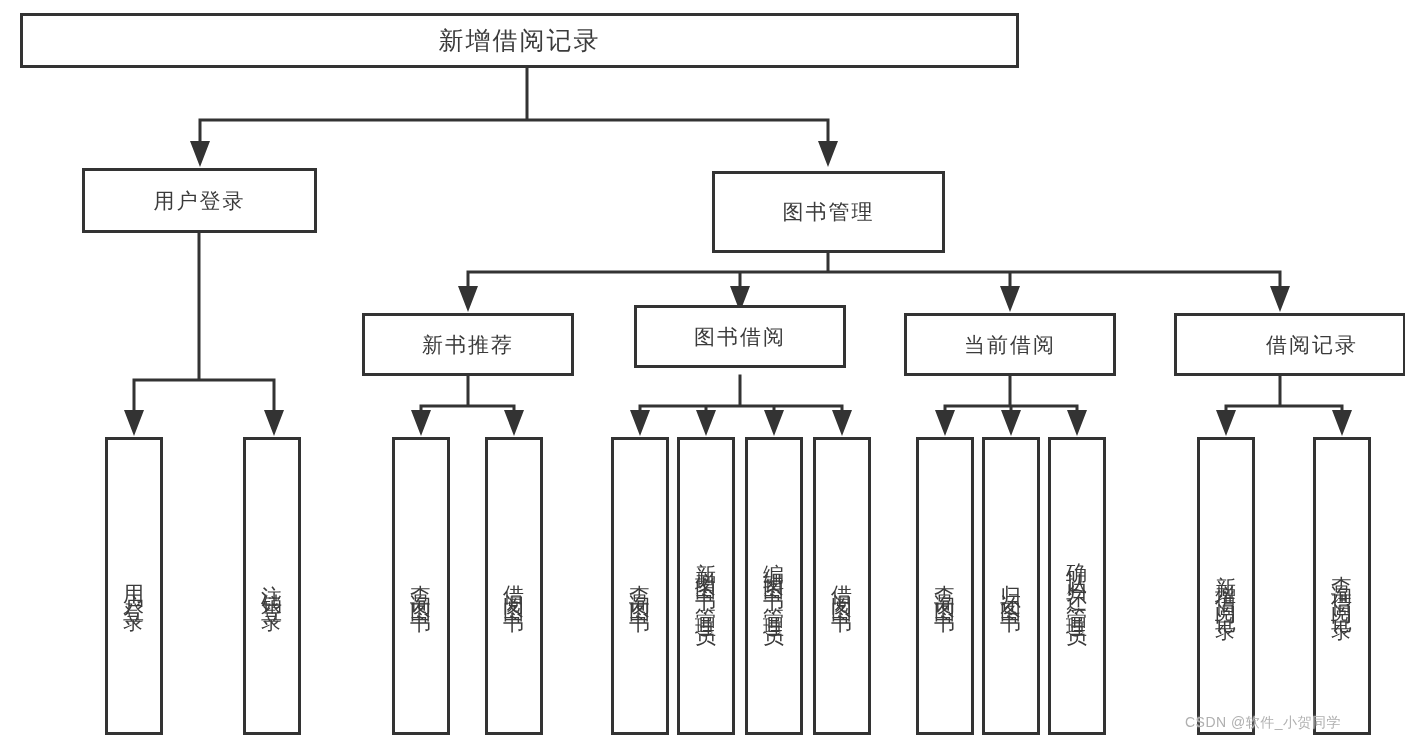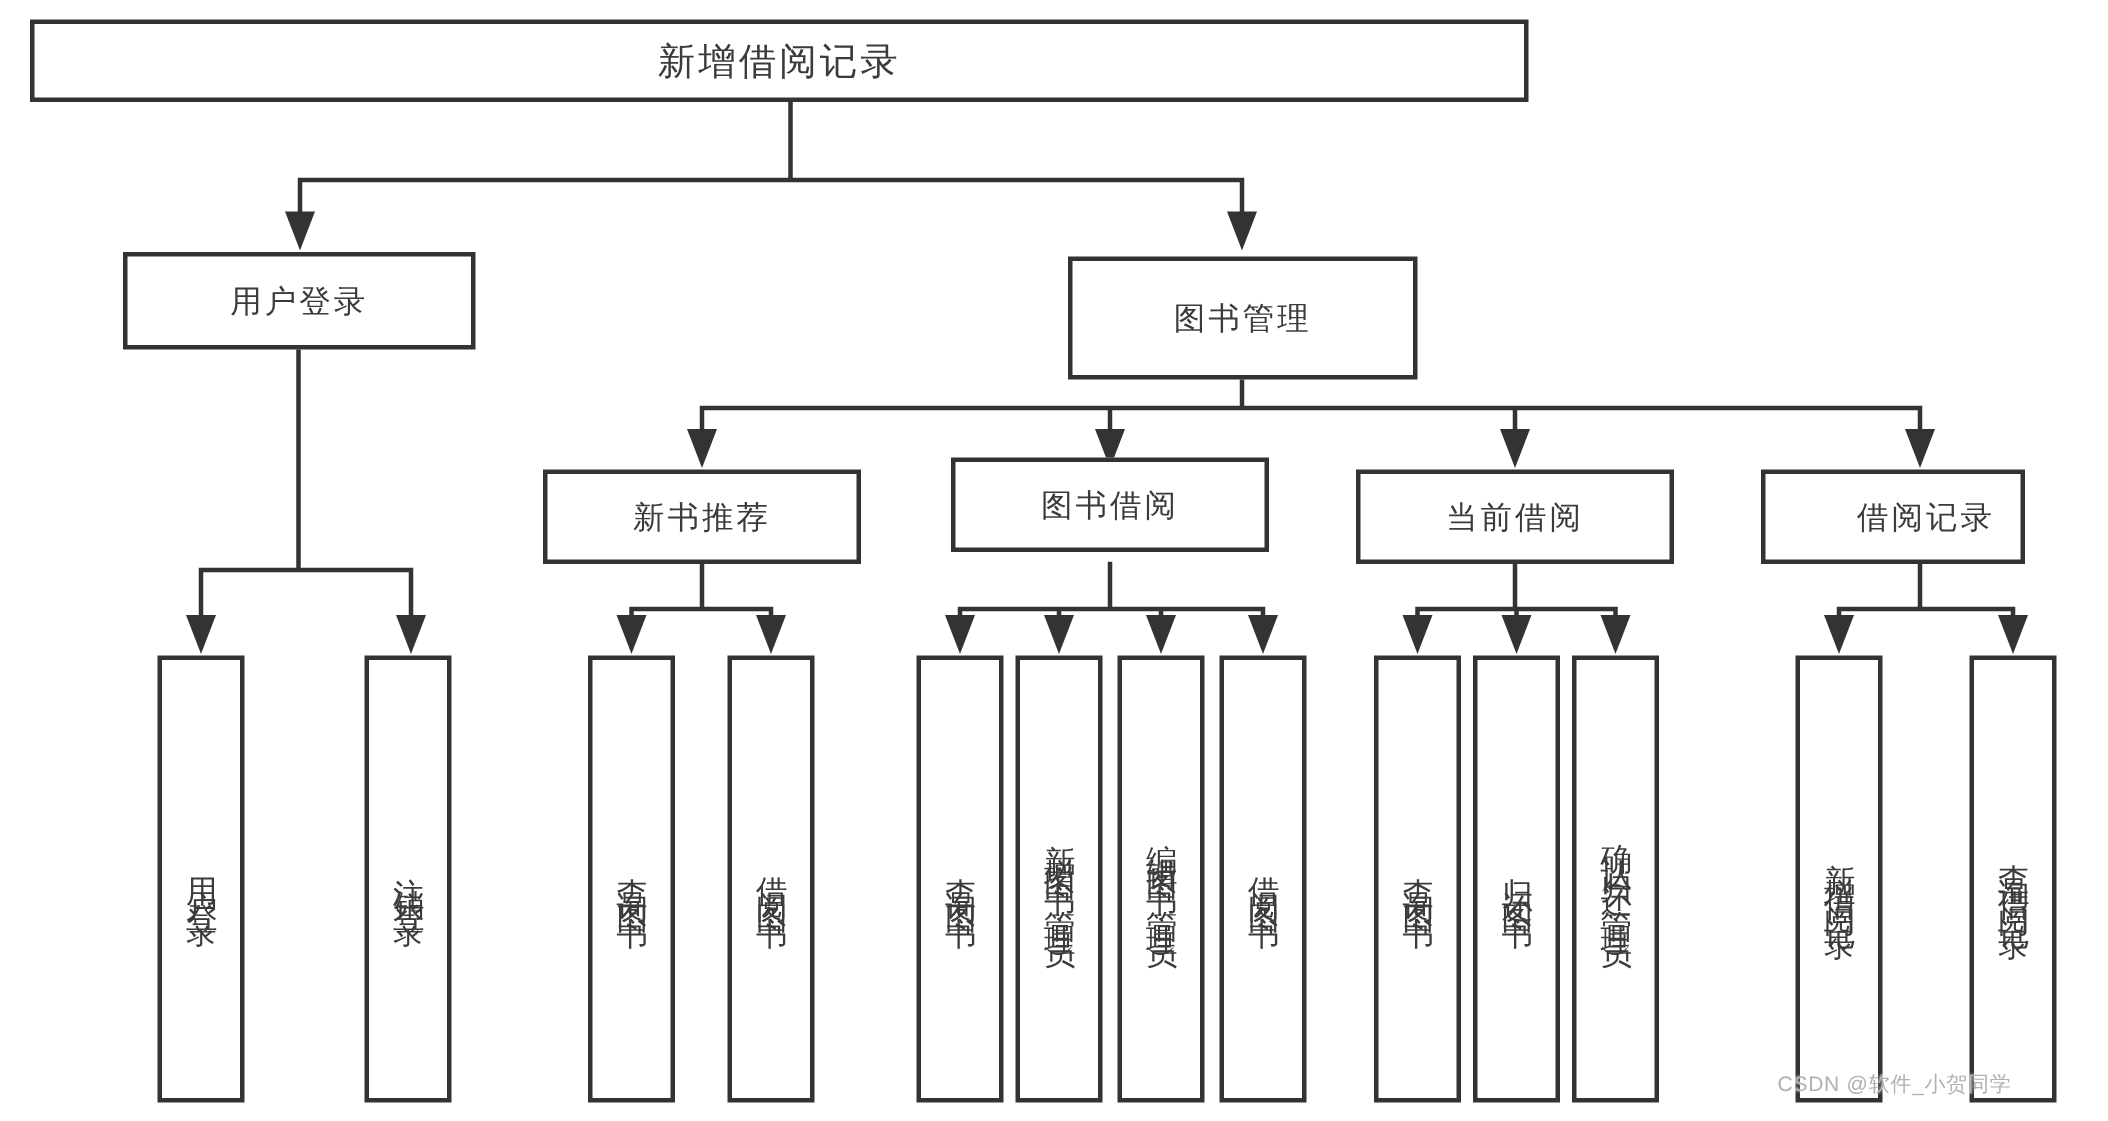--- a/index.html
+++ b/index.html
@@ -103,21 +103,21 @@
   </svg>
 
   <div class="node title" style="left:20px; top:13px; width:999px; height:55px;">新增借阅记录</div>
 
   <div class="node branch" style="left:82px; top:168px; width:235px; height:65px;">用户登录</div>
   <div class="node branch" style="left:712px; top:171px; width:233px; height:82px;">图书管理</div>
 
   <div class="node branch" style="left:362px; top:313px; width:212px; height:63px;text-align:center;">新书推荐</div>
   <div class="node branch" style="left:634px; top:305px; width:212px; height:63px;">图书借阅</div>
   <div class="node branch" style="left:904px; top:313px; width:212px; height:63px;">当前借阅</div>
-  <div class="node branch" style="left:1174px; top:313px; width:176px; height:63px;padding-left:44px;">借阅记录</div>
+  <div class="node branch" style="left:1174px; top:313px; width:232px; height:63px;padding-left:44px;">借阅记录</div>
 
   <div class="node leaf" style="left:105px; top:437px; width:58px; height:298px;">用户登录</div>
   <div class="node leaf" style="left:243px; top:437px; width:58px; height:298px;">注销登录</div>
 
   <div class="node leaf" style="left:392px; top:437px; width:58px; height:298px;">查询图书</div>
   <div class="node leaf" style="left:485px; top:437px; width:58px; height:298px;">借阅图书</div>
 
   <div class="node leaf" style="left:611px; top:437px; width:58px; height:298px;">查询图书</div>
   <div class="node leaf" style="left:677px; top:437px; width:58px; height:298px;">新增图书（管理员）</div>
   <div class="node leaf" style="left:745px; top:437px; width:58px; height:298px;">编辑图书（管理员）</div>

